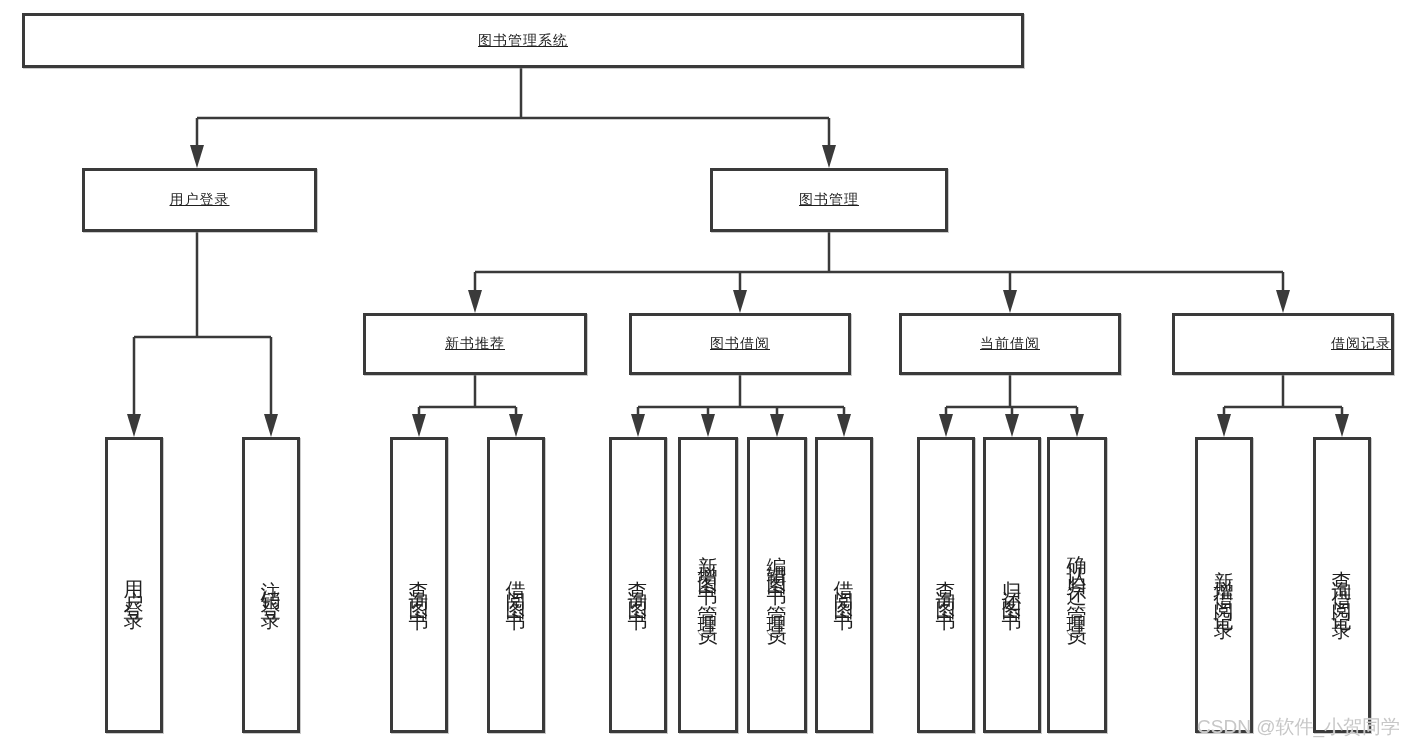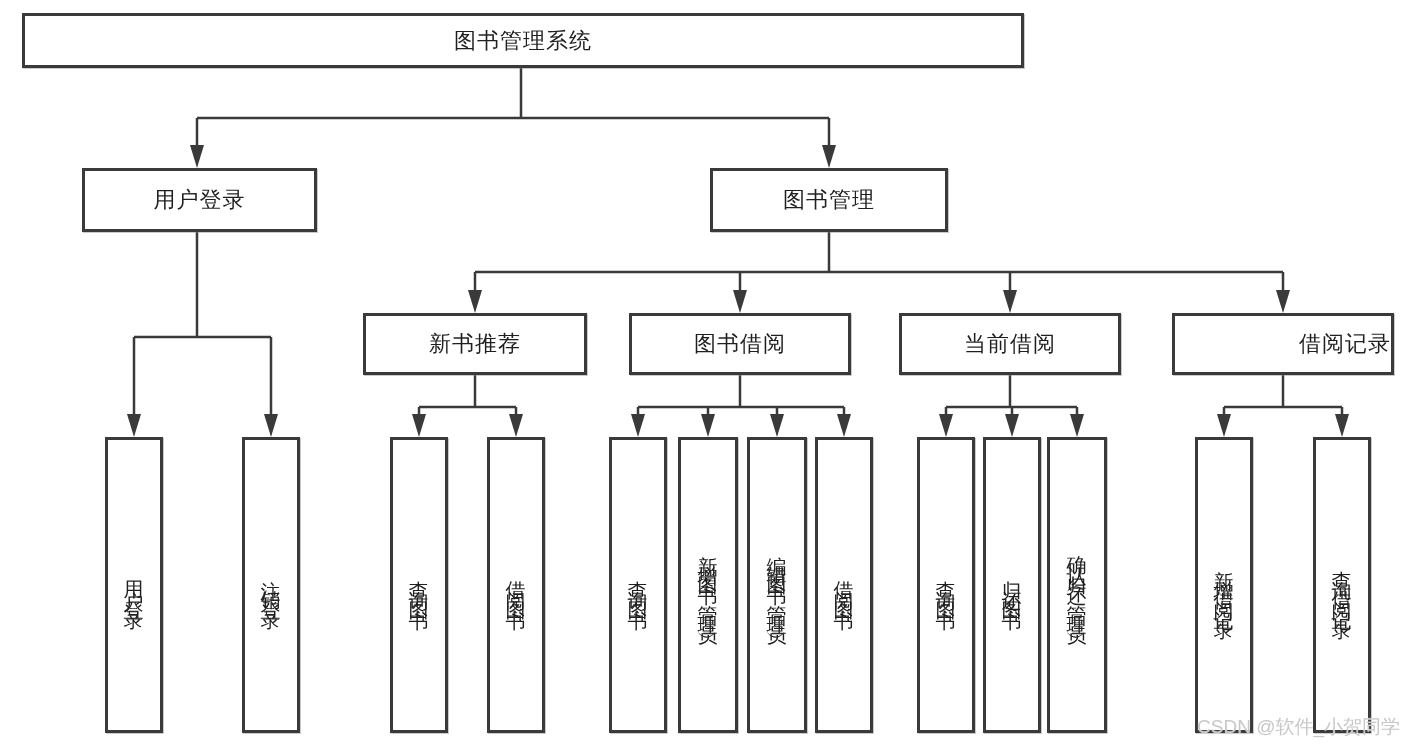--- a/index.html
+++ b/index.html
@@ -30,23 +30,24 @@
     box-sizing: border-box;
     background: #ffffff;
     border: 3px solid #3a3a3a;
     display: flex;
     align-items: center;
     justify-content: center;
     z-index: 1;
     box-shadow: 1px 1px 0 rgba(140,140,140,0.45);
   }
   .node.h {
-    font-size: 22px;
+    font-size: 14px;
     letter-spacing: 1px;
     white-space: nowrap;
+    text-decoration: underline;
   }
   .node.leaf {
     font-size: 20px;
   }
   .node.leaf .vtext {
     writing-mode: vertical-rl;
     letter-spacing: 10px;
     line-height: 1;
     display: block;
   }

